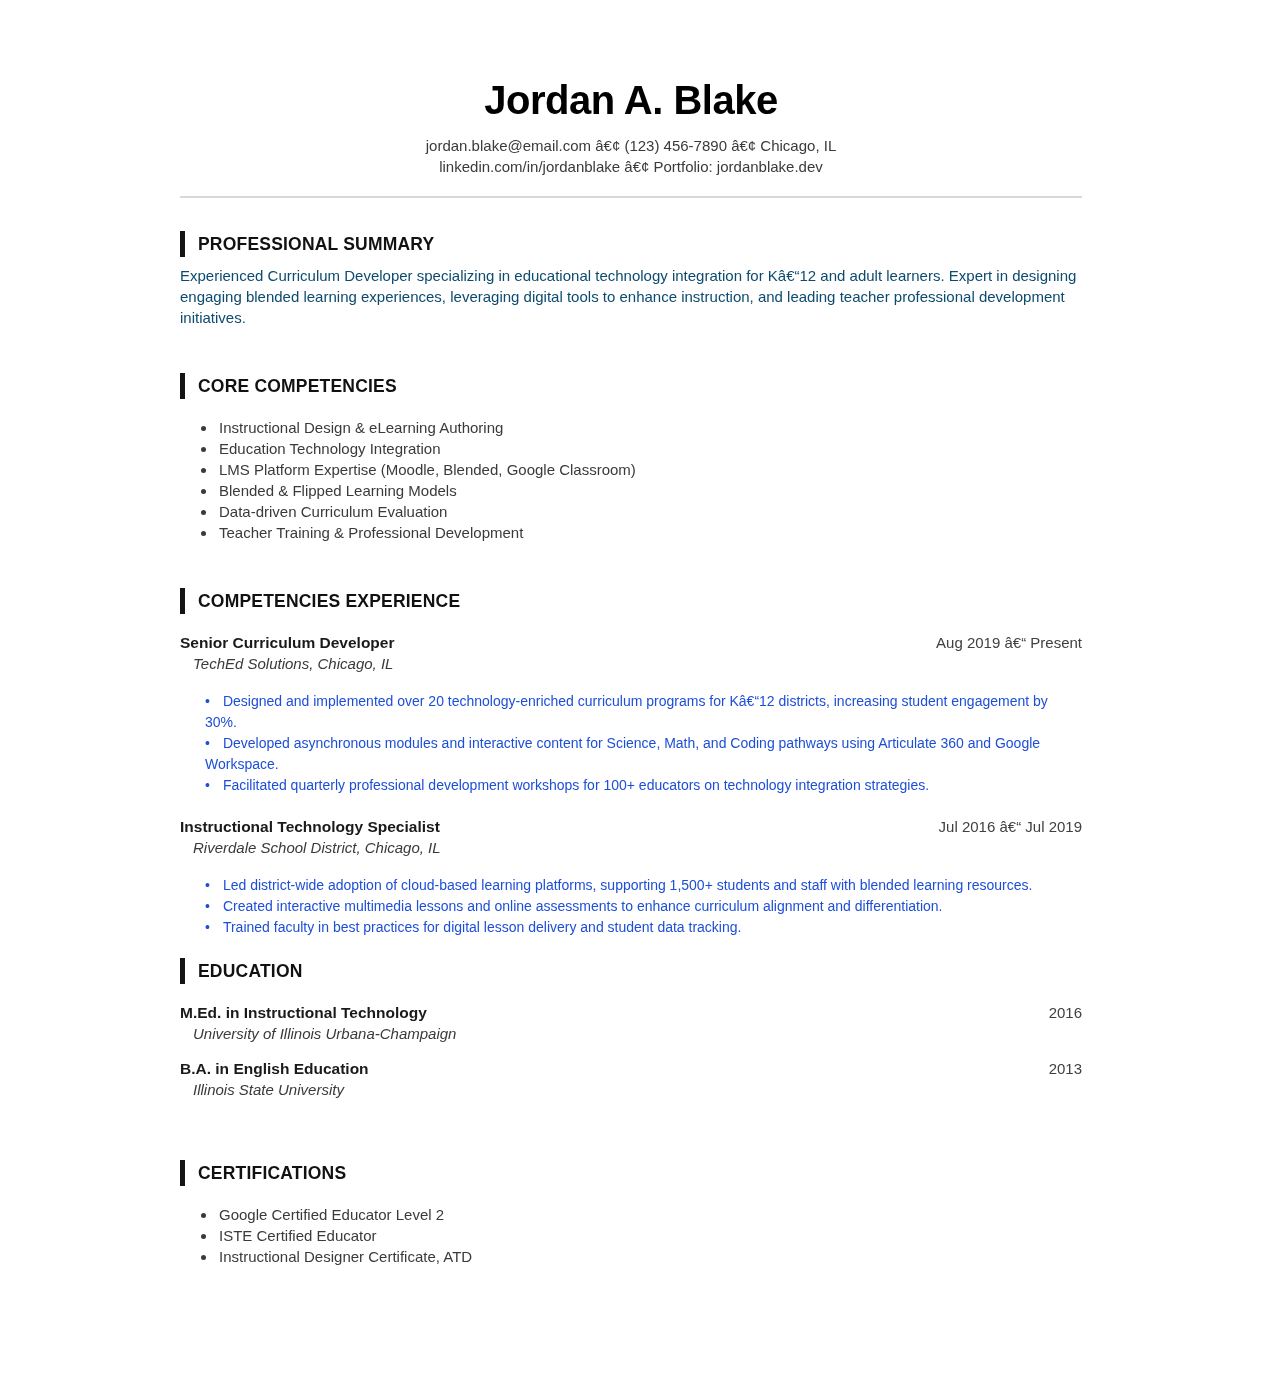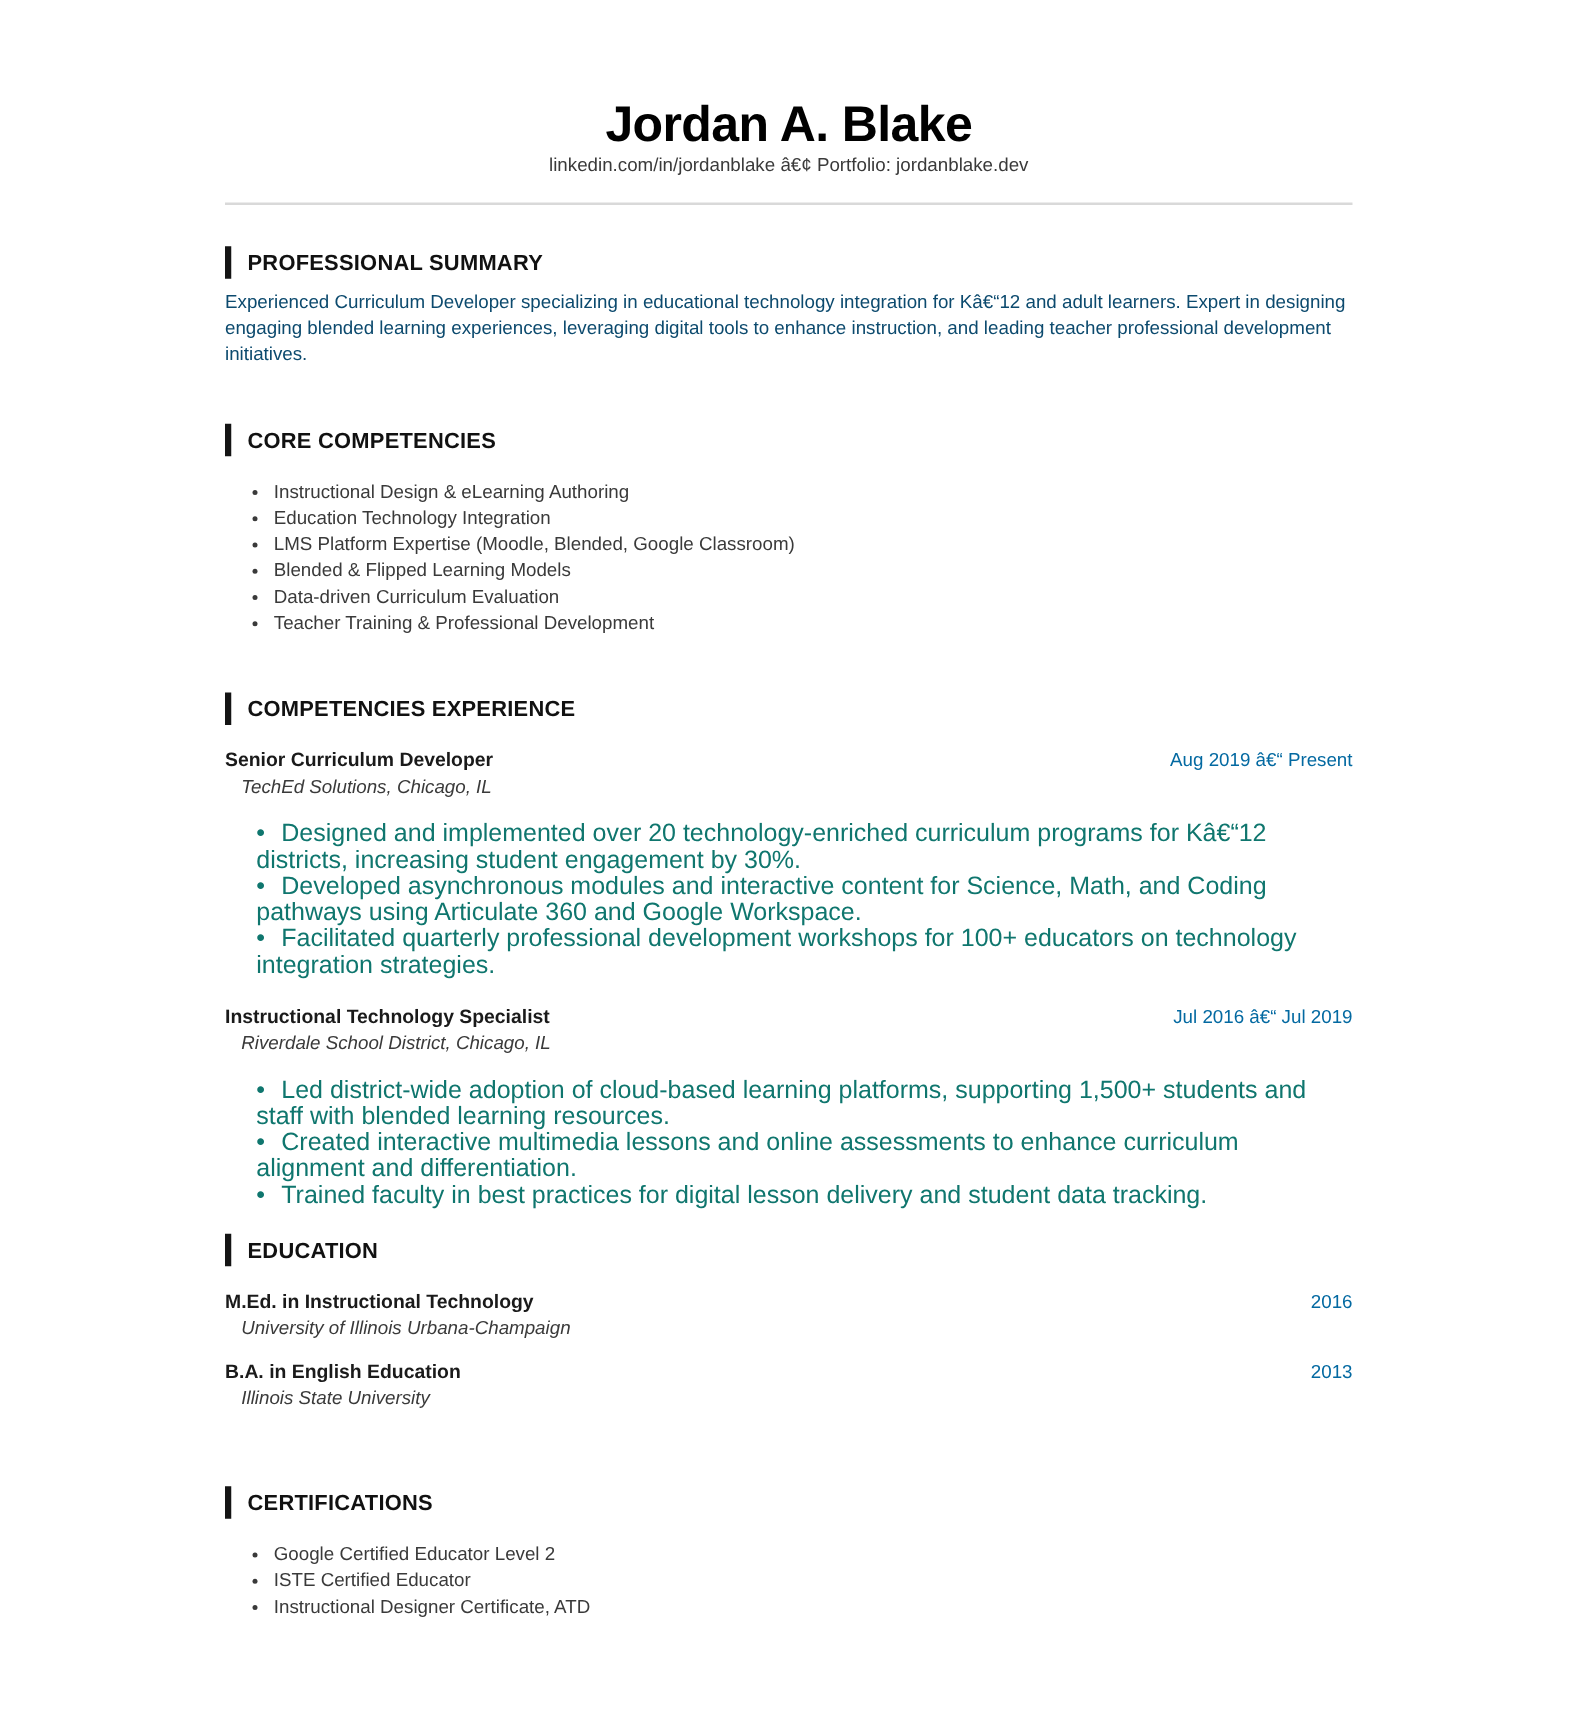--- a/index.html
+++ b/index.html
@@ -77,56 +77,57 @@
   }
   .entry-row .role {
     font-size: 15.5px;
     line-height: 21px;
     font-weight: 700;
     color: #1a1a1a;
   }
   .entry-row .dates {
     font-size: 15px;
     line-height: 21px;
-    color: #0369a1;
+    color: #404040;
   }
   .company {
     padding-left: 13px;
     font-size: 15px;
     line-height: 21px;
     font-style: italic;
     color: #3a3a3a;
   }
   .job-row-1  { margin-top: 18px; }
   .job-row-2  { margin-top: 6px; }
   ul.job-bullets {
     margin-top: 17px;
     margin-bottom: 20px;
     padding-left: 25px;
     list-style: none;
   }
   ul.job-bullets li {
-    font-size: 20px;
-    line-height: 21px;
-    color: #0f766e;
+    font-size: 14px;
+    line-height: 21px;
+    color: #1d4ed8;
   }
   ul.job-bullets li::before {
     content: "\2022";
     margin-right: 13px;
   }
   .edu-row-1 { margin-top: 18px; }
   .edu-row-2 { margin-top: 14px; }
 </style>
 </head>
 <body>
 
 <div class="page">
 
   <header>
     <h1 class="name">Jordan A. Blake</h1>
+    <div class="contact first">jordan.blake@email.com â€¢ (123) 456-7890 â€¢ Chicago, IL</div>
     <div class="contact">linkedin.com/in/jordanblake â€¢ Portfolio: jordanblake.dev</div>
     <hr class="header-rule">
   </header>
 
   <section>
     <h2 class="section-heading mt-summary">PROFESSIONAL SUMMARY</h2>
     <p class="summary-text">Experienced Curriculum Developer specializing in educational technology integration for Kâ€“12 and adult learners. Expert in designing engaging blended learning experiences, leveraging digital tools to enhance instruction, and leading teacher professional development initiatives.</p>
   </section>
 
   <section>

